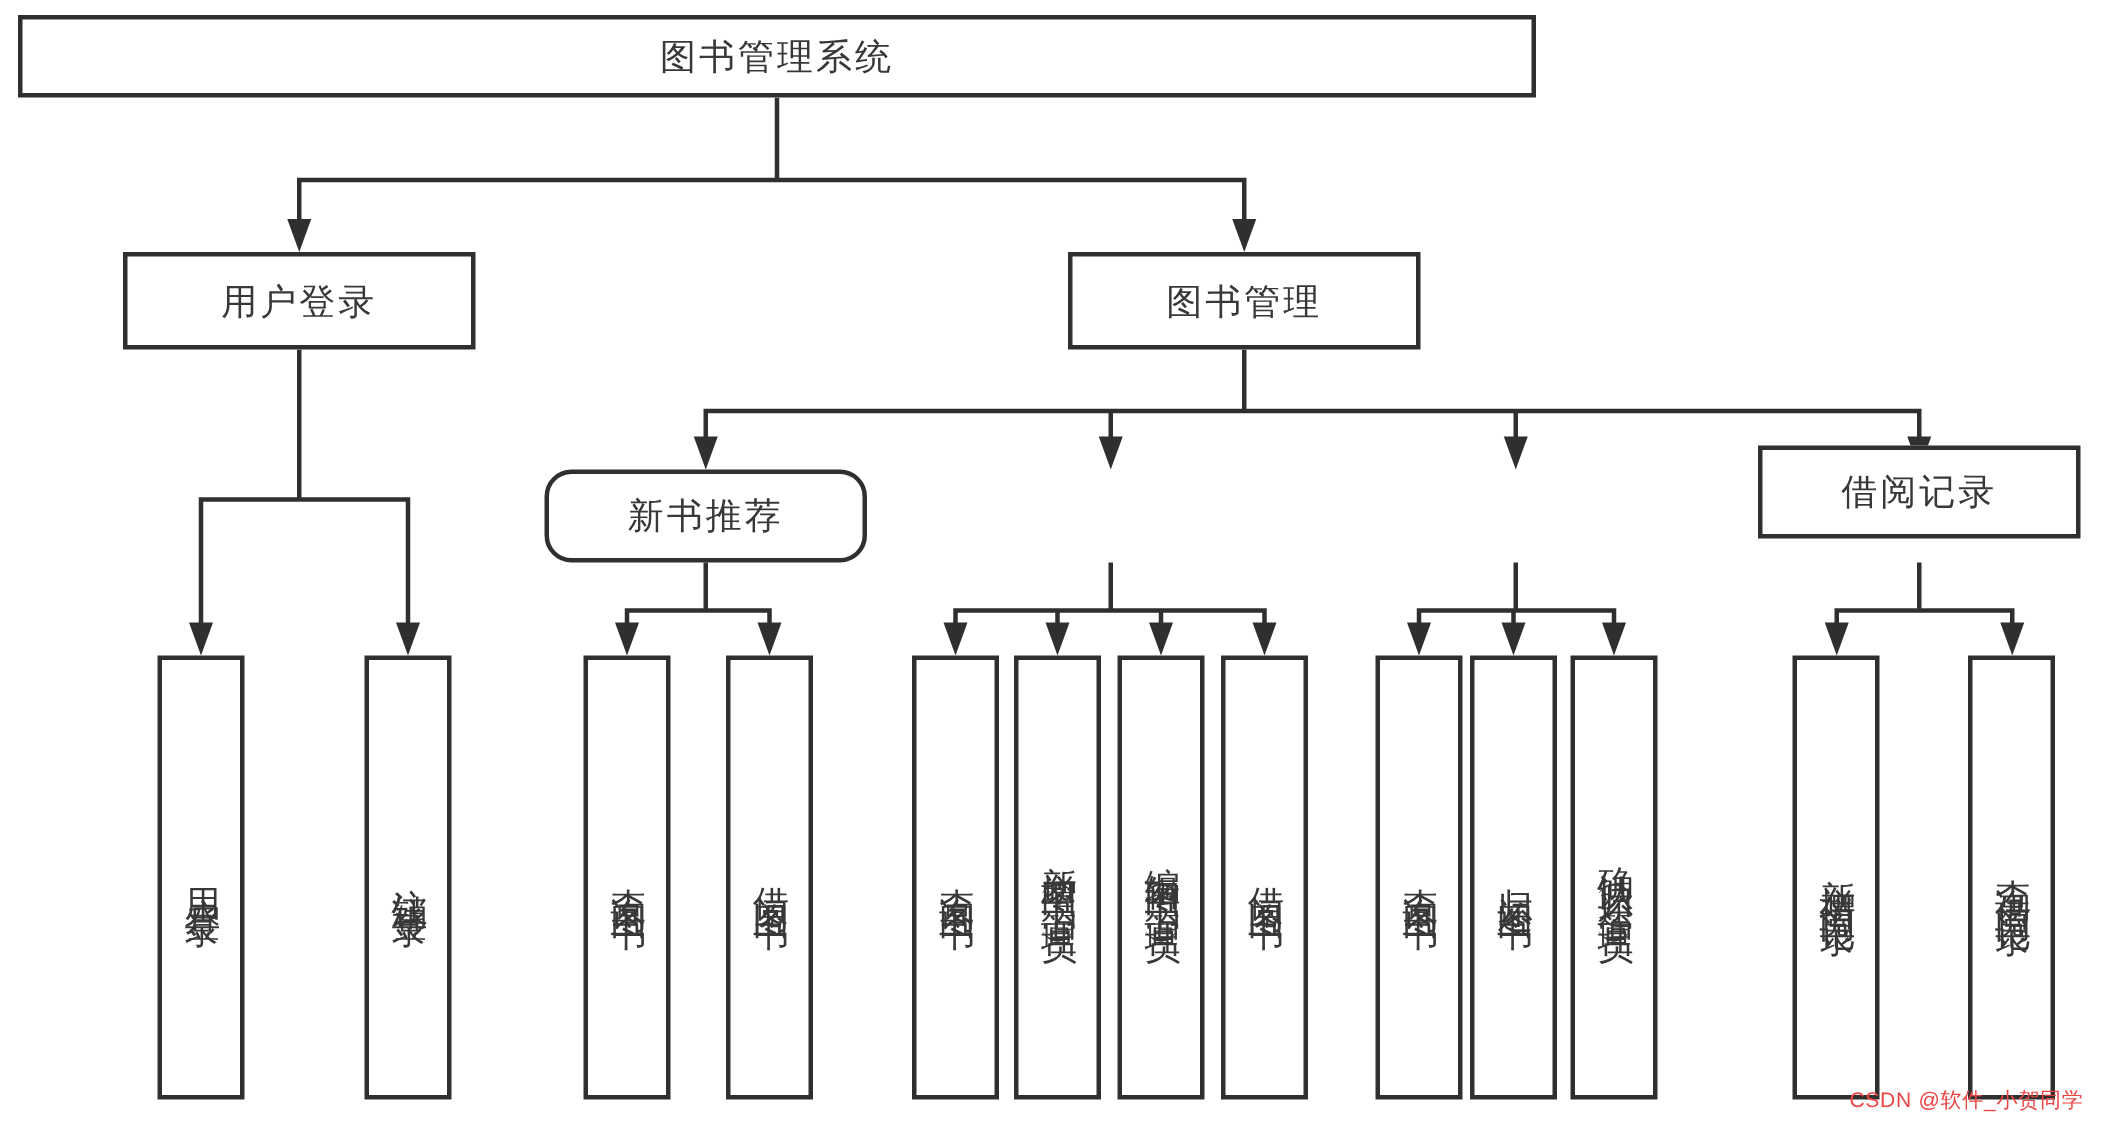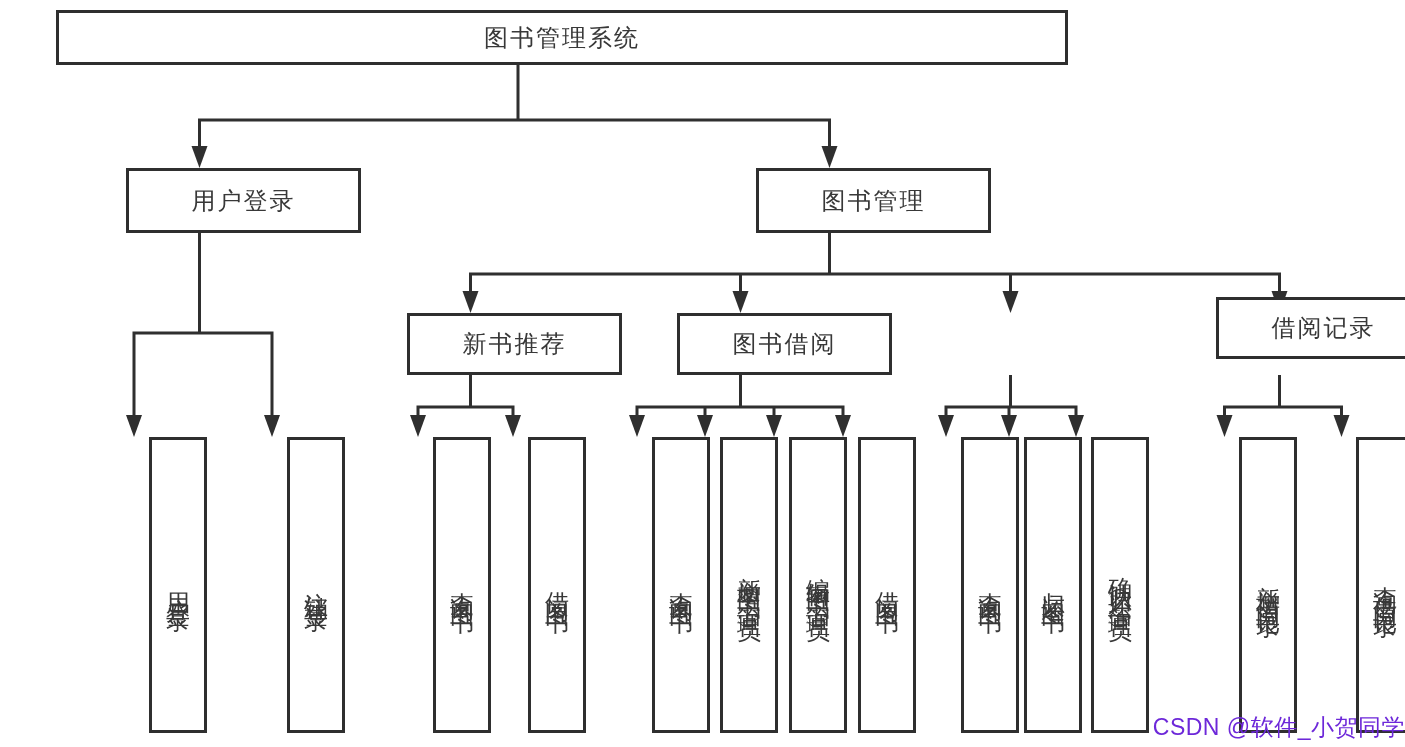--- a/index.html
+++ b/index.html
@@ -12,38 +12,37 @@
   }
   .wires{position:absolute;left:0;top:0;width:1405px;height:747px;z-index:1;}
   .node{
     position:absolute;
     box-sizing:border-box;
     background:#ffffff;
     border:3px solid #2f2f2f;
     color:#383838;
     display:flex;align-items:center;justify-content:center;
     z-index:2;
-    margin-left:44px;
   }
   .hbox{font-size:24px;letter-spacing:2px;}
   .vbox{width:58px;height:296px;}
   .vbox .vtext{
     writing-mode:vertical-rl;
     text-orientation:mixed;
     font-size:24px;
     letter-spacing:6px;
     line-height:1;
     white-space:nowrap;
   }
   .watermark{
     position:absolute;
-    right:0;bottom:4px;
-    font-size:23px;
+    right:16px;bottom:4px;
+    font-size:14px;
     letter-spacing:0.5px;
-    color:#6d28d9;
+    color:#ef4444;
     z-index:3;
   }
 </style>
 </head>
 <body>
 
 <div class="canvas">
 
   <svg class="wires" viewBox="0 0 1405 747" xmlns="http://www.w3.org/2000/svg">
     <g stroke="#2f2f2f" stroke-width="3" fill="none">
@@ -89,25 +88,22 @@
     <span>图书管理系统</span>
   </div>
 
   <div class="node hbox" style="left:82px;top:168px;width:235px;height:65px;">
     <span>用户登录</span>
   </div>
   <div class="node hbox" style="left:712px;top:168px;width:235px;height:65px;align-items:center;">
     <span>图书管理</span>
   </div>
 
-  <div class="node hbox" style="left:363px;top:313px;width:215px;height:62px;">
+  <div class="node hbox" style="left:363px;top:313px;width:215px;height:62px;border-radius:18px;">
     <span>新书推荐</span>
-  </div>
-  <div class="node hbox" style="left:633px;top:313px;width:215px;height:62px;">
-    <span>图书借阅</span>
   </div>
   <div class="node hbox" style="left:1172px;top:297px;width:215px;height:62px;">
     <span>借阅记录</span>
   </div>
 
   <div class="node vbox" style="left:105px;top:437px;">
     <span class="vtext">用户登录</span>
   </div>
   <div class="node vbox" style="left:243px;top:437px;">
     <span class="vtext">注销登录</span>

